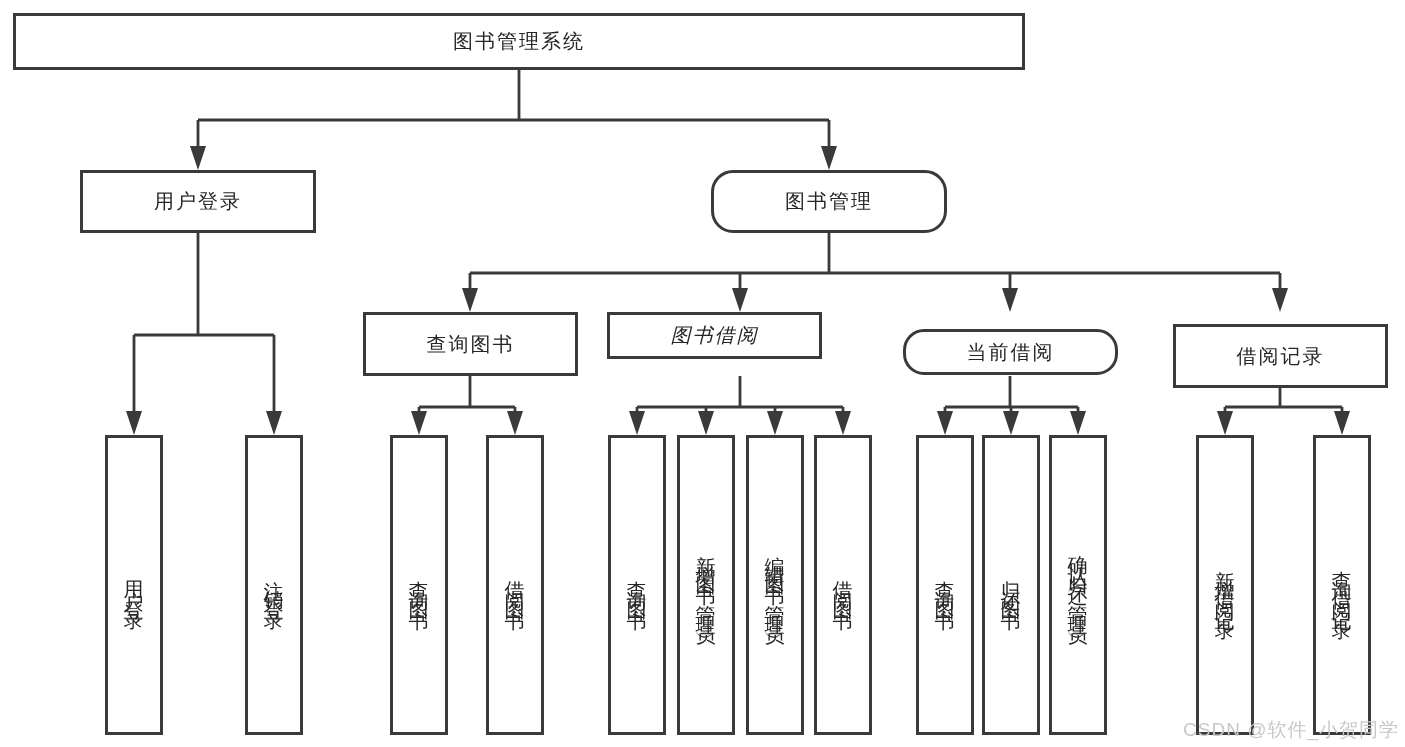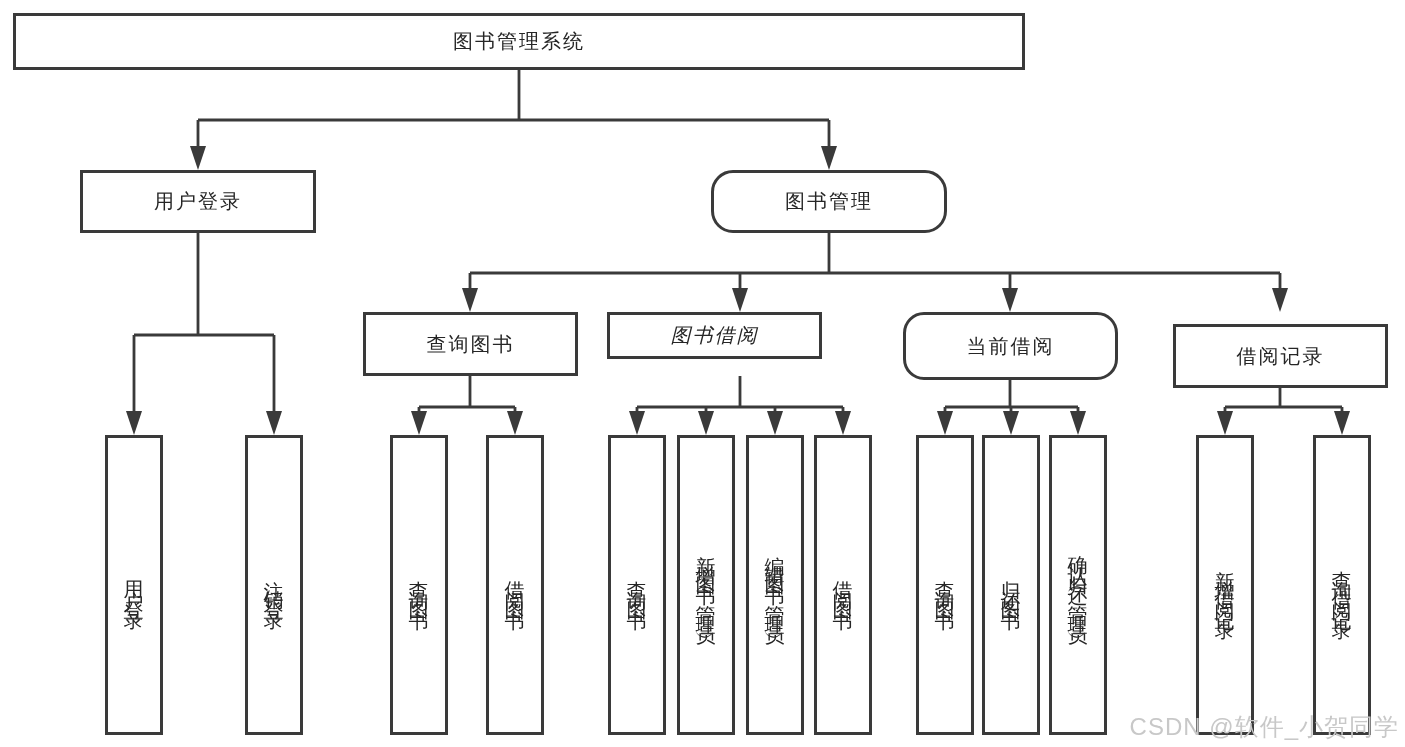--- a/index.html
+++ b/index.html
@@ -46,21 +46,21 @@
     text-orientation:mixed;
     font-size:20px;
     letter-spacing:10px;
     line-height:1;
     color:var(--text);
     white-space:nowrap;
   }
   .watermark{
     position:absolute;
     right:6px;bottom:4px;
-    font-size:24px;
+    font-size:19px;
     color:var(--wm);
     letter-spacing:1px;
   }
 </style>
 </head>
 <body>
 
 <div class="canvas">
 
   <svg class="connectors" viewBox="0 0 1405 747" xmlns="http://www.w3.org/2000/svg">
@@ -99,21 +99,21 @@
     <polygon points="1334,411 1350,411 1342,435"></polygon>
   </svg>
 
   <div class="box" style="left:13px;top:13px;width:1012px;height:57px;">图书管理系统</div>
 
   <div class="box" style="left:80px;top:170px;width:236px;height:63px;">用户登录</div>
   <div class="box" style="left:711px;top:170px;width:236px;height:63px;border-radius:22px;">图书管理</div>
 
   <div class="box" style="left:363px;top:312px;width:215px;height:64px;">查询图书</div>
   <div class="box" style="left:607px;top:312px;width:215px;height:47px;font-style:italic;">图书借阅</div>
-  <div class="box" style="left:903px;top:312px;width:215px;height:68px;border-radius:21px;">当前借阅</div>
+  <div class="box" style="left:903px;top:329px;width:215px;height:46px;border-radius:21px;">当前借阅</div>
   <div class="box" style="left:1173px;top:324px;width:215px;height:64px;">借阅记录</div>
 
   <div class="vbox" style="left:105px;">
     <span class="vtext">用户登录</span>
   </div>
   <div class="vbox" style="left:245px;">
     <span class="vtext">注销登录</span>
   </div>
 
   <div class="vbox" style="left:390px;">

